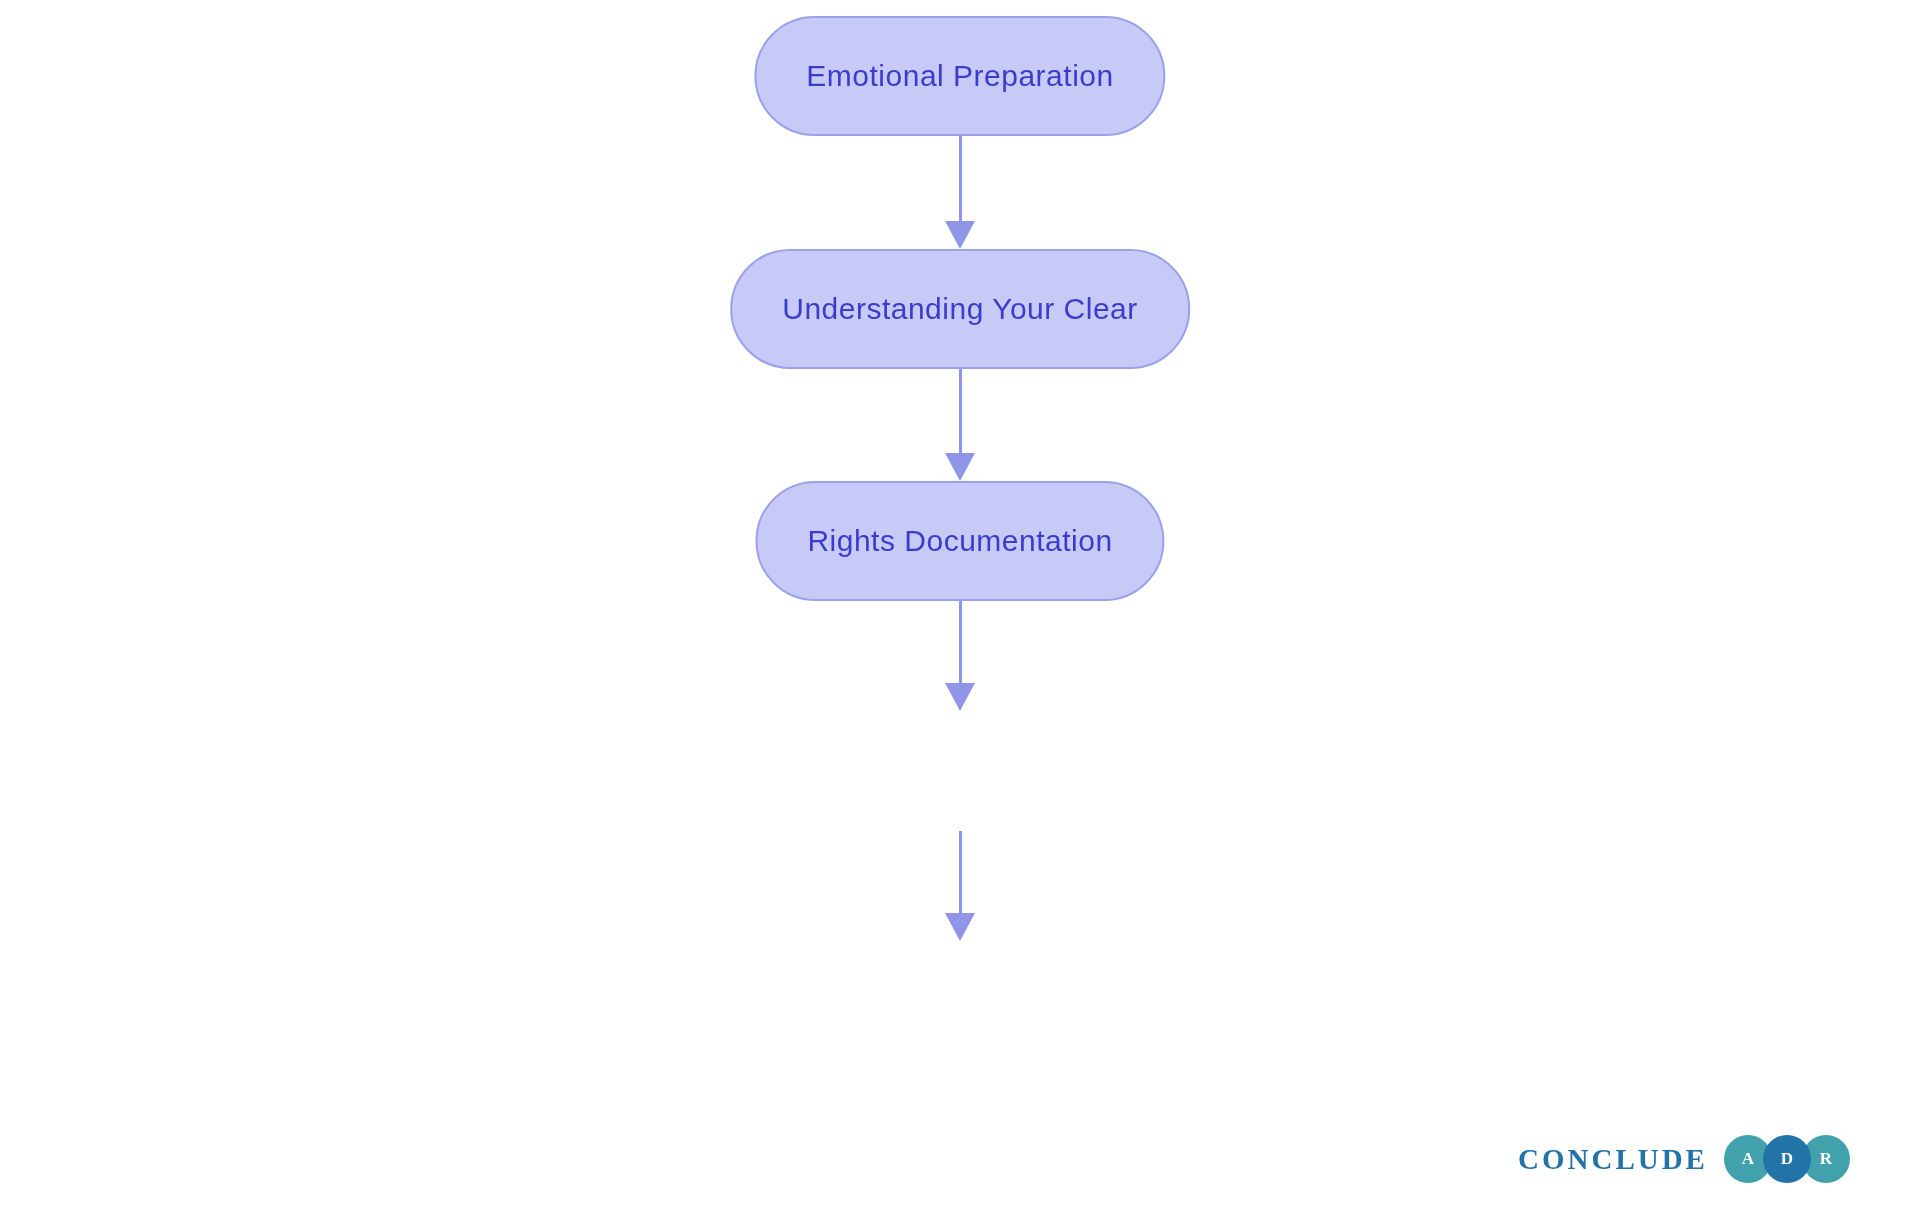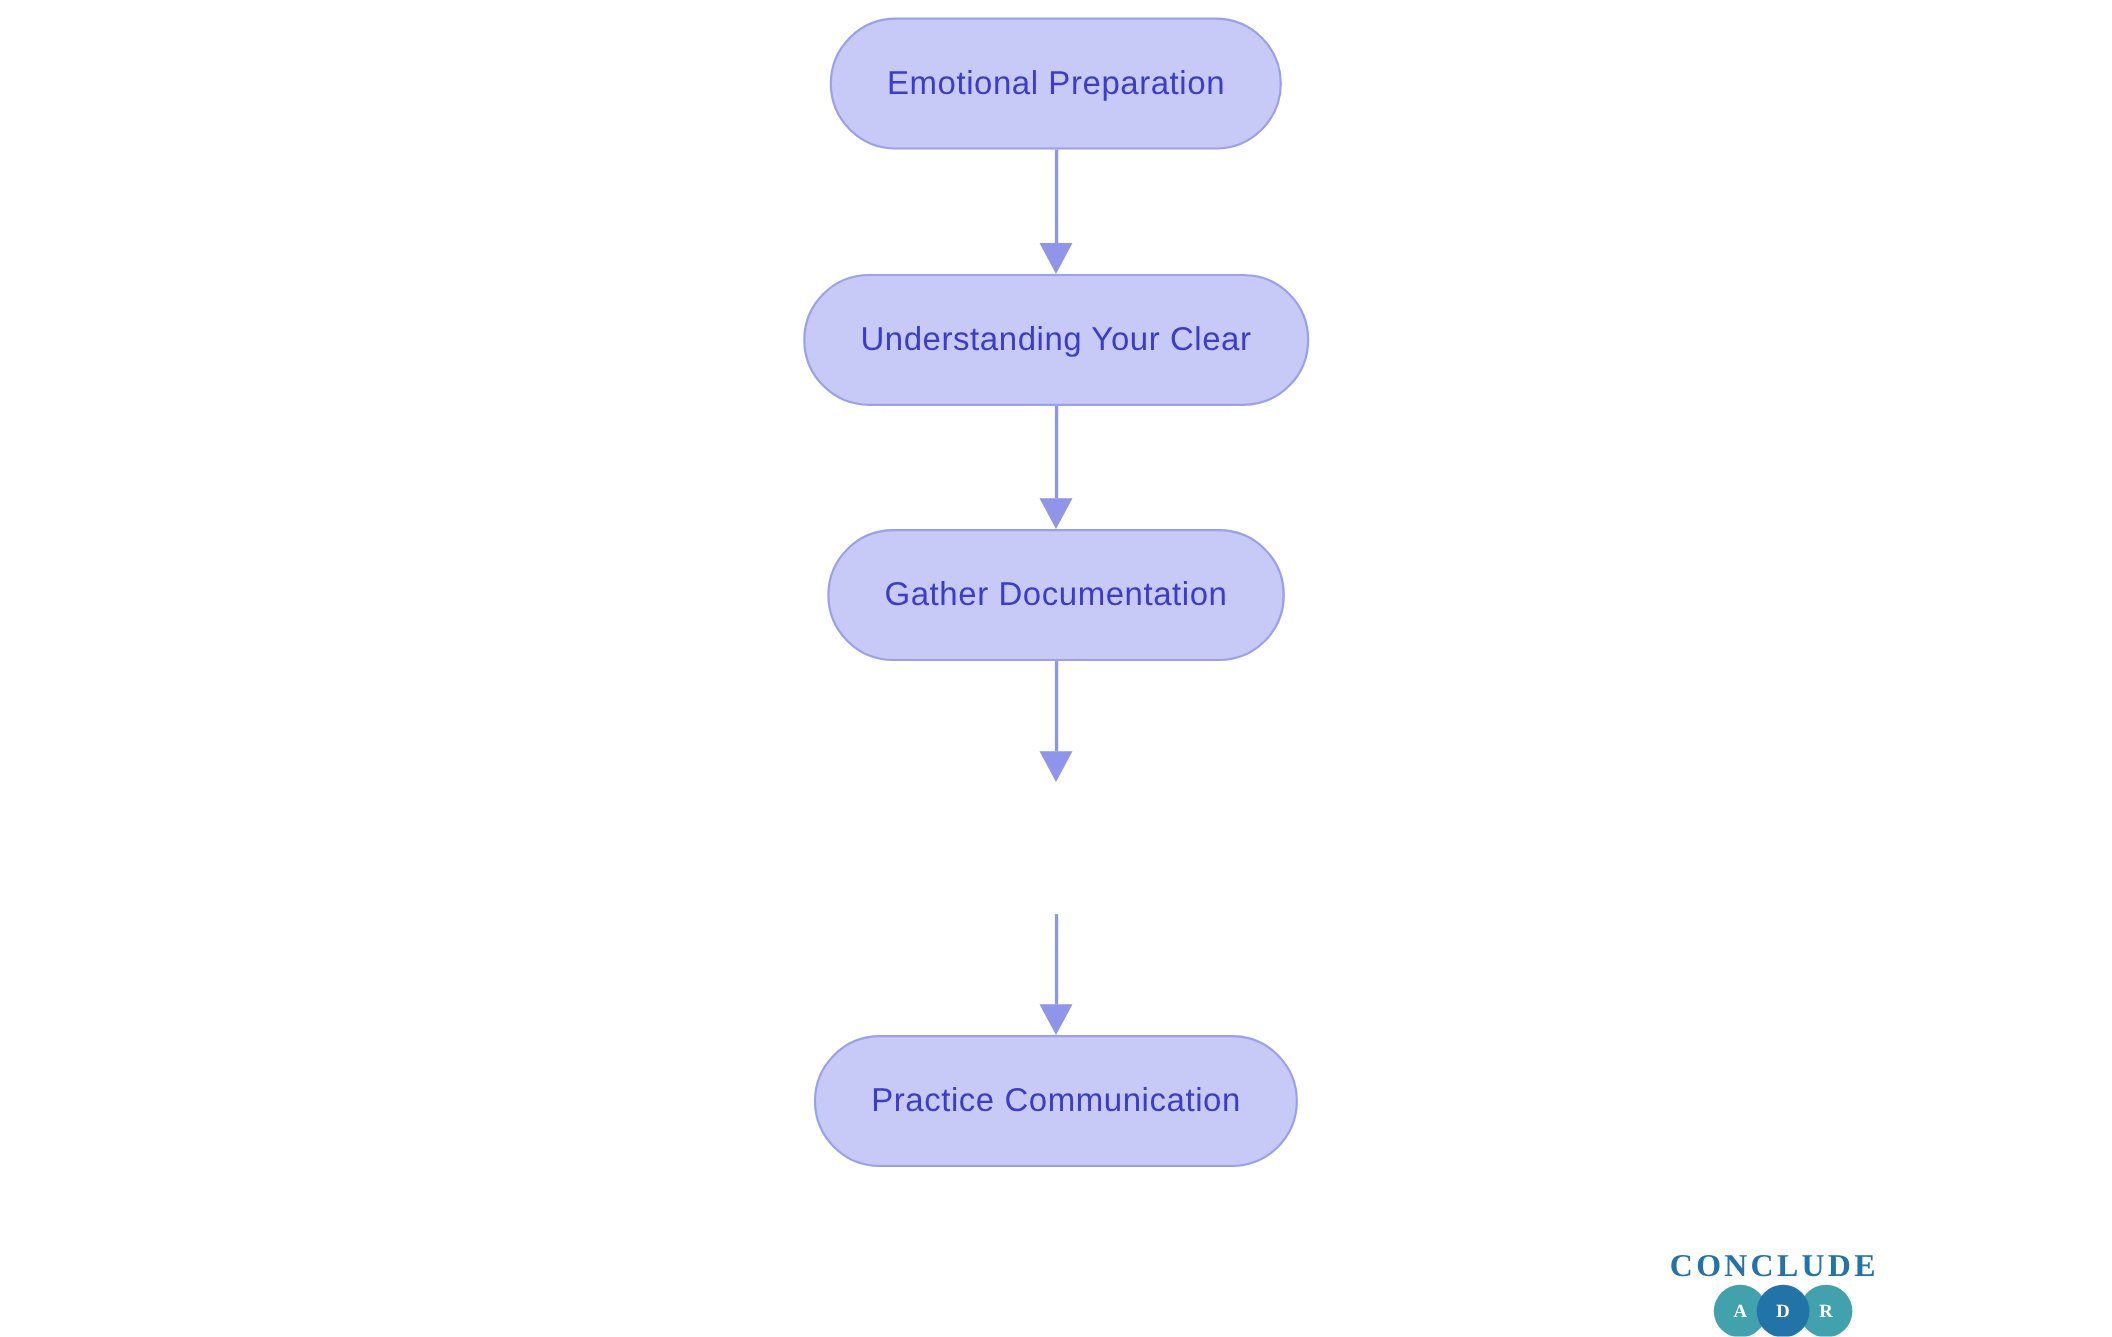--- a/index.html
+++ b/index.html
@@ -74,21 +74,20 @@
   .arrow-3 { top: 601px; height: 110px; }
   .arrow-4 { top: 831px; height: 110px; }
   
   .logo {
     position: absolute;
     left: 1518px;
     top: 1135px;
     height: 48px;
     display: flex;
     align-items: center;
-    flex-direction: column;
   }
   .logo-text {
     font-family: "Liberation Serif", "DejaVu Serif", serif;
     font-weight: bold;
     font-size: 29px;
     letter-spacing: 3px;
     color: var(--logo-text);
     margin-right: 16px;
   }
   .logo-circles { display: flex; align-items: center; }
@@ -124,37 +123,34 @@
   <div class="node node-2">
     <span>Understanding Your Clear</span>
   </div>
 
   <div class="arrow arrow-2">
     <div class="arrow-line"></div>
     <div class="arrow-head"></div>
   </div>
 
   <div class="node node-3">
-    <span>Gather Documentation</span>
+    <span>Rights Documentation</span>
   </div>
 
   <div class="arrow arrow-3">
     <div class="arrow-line"></div>
     <div class="arrow-head"></div>
   </div>
 
 
   <div class="arrow arrow-4">
     <div class="arrow-line"></div>
     <div class="arrow-head"></div>
   </div>
 
-  <div class="node node-5">
-    <span>Practice Communication</span>
-  </div>
 
   <div class="logo">
     <span class="logo-text">CONCLUDE</span>
     <div class="logo-circles">
       <span class="circle circle-a">A</span>
       <span class="circle circle-d">D</span>
       <span class="circle circle-r">R</span>
     </div>
   </div>
 

